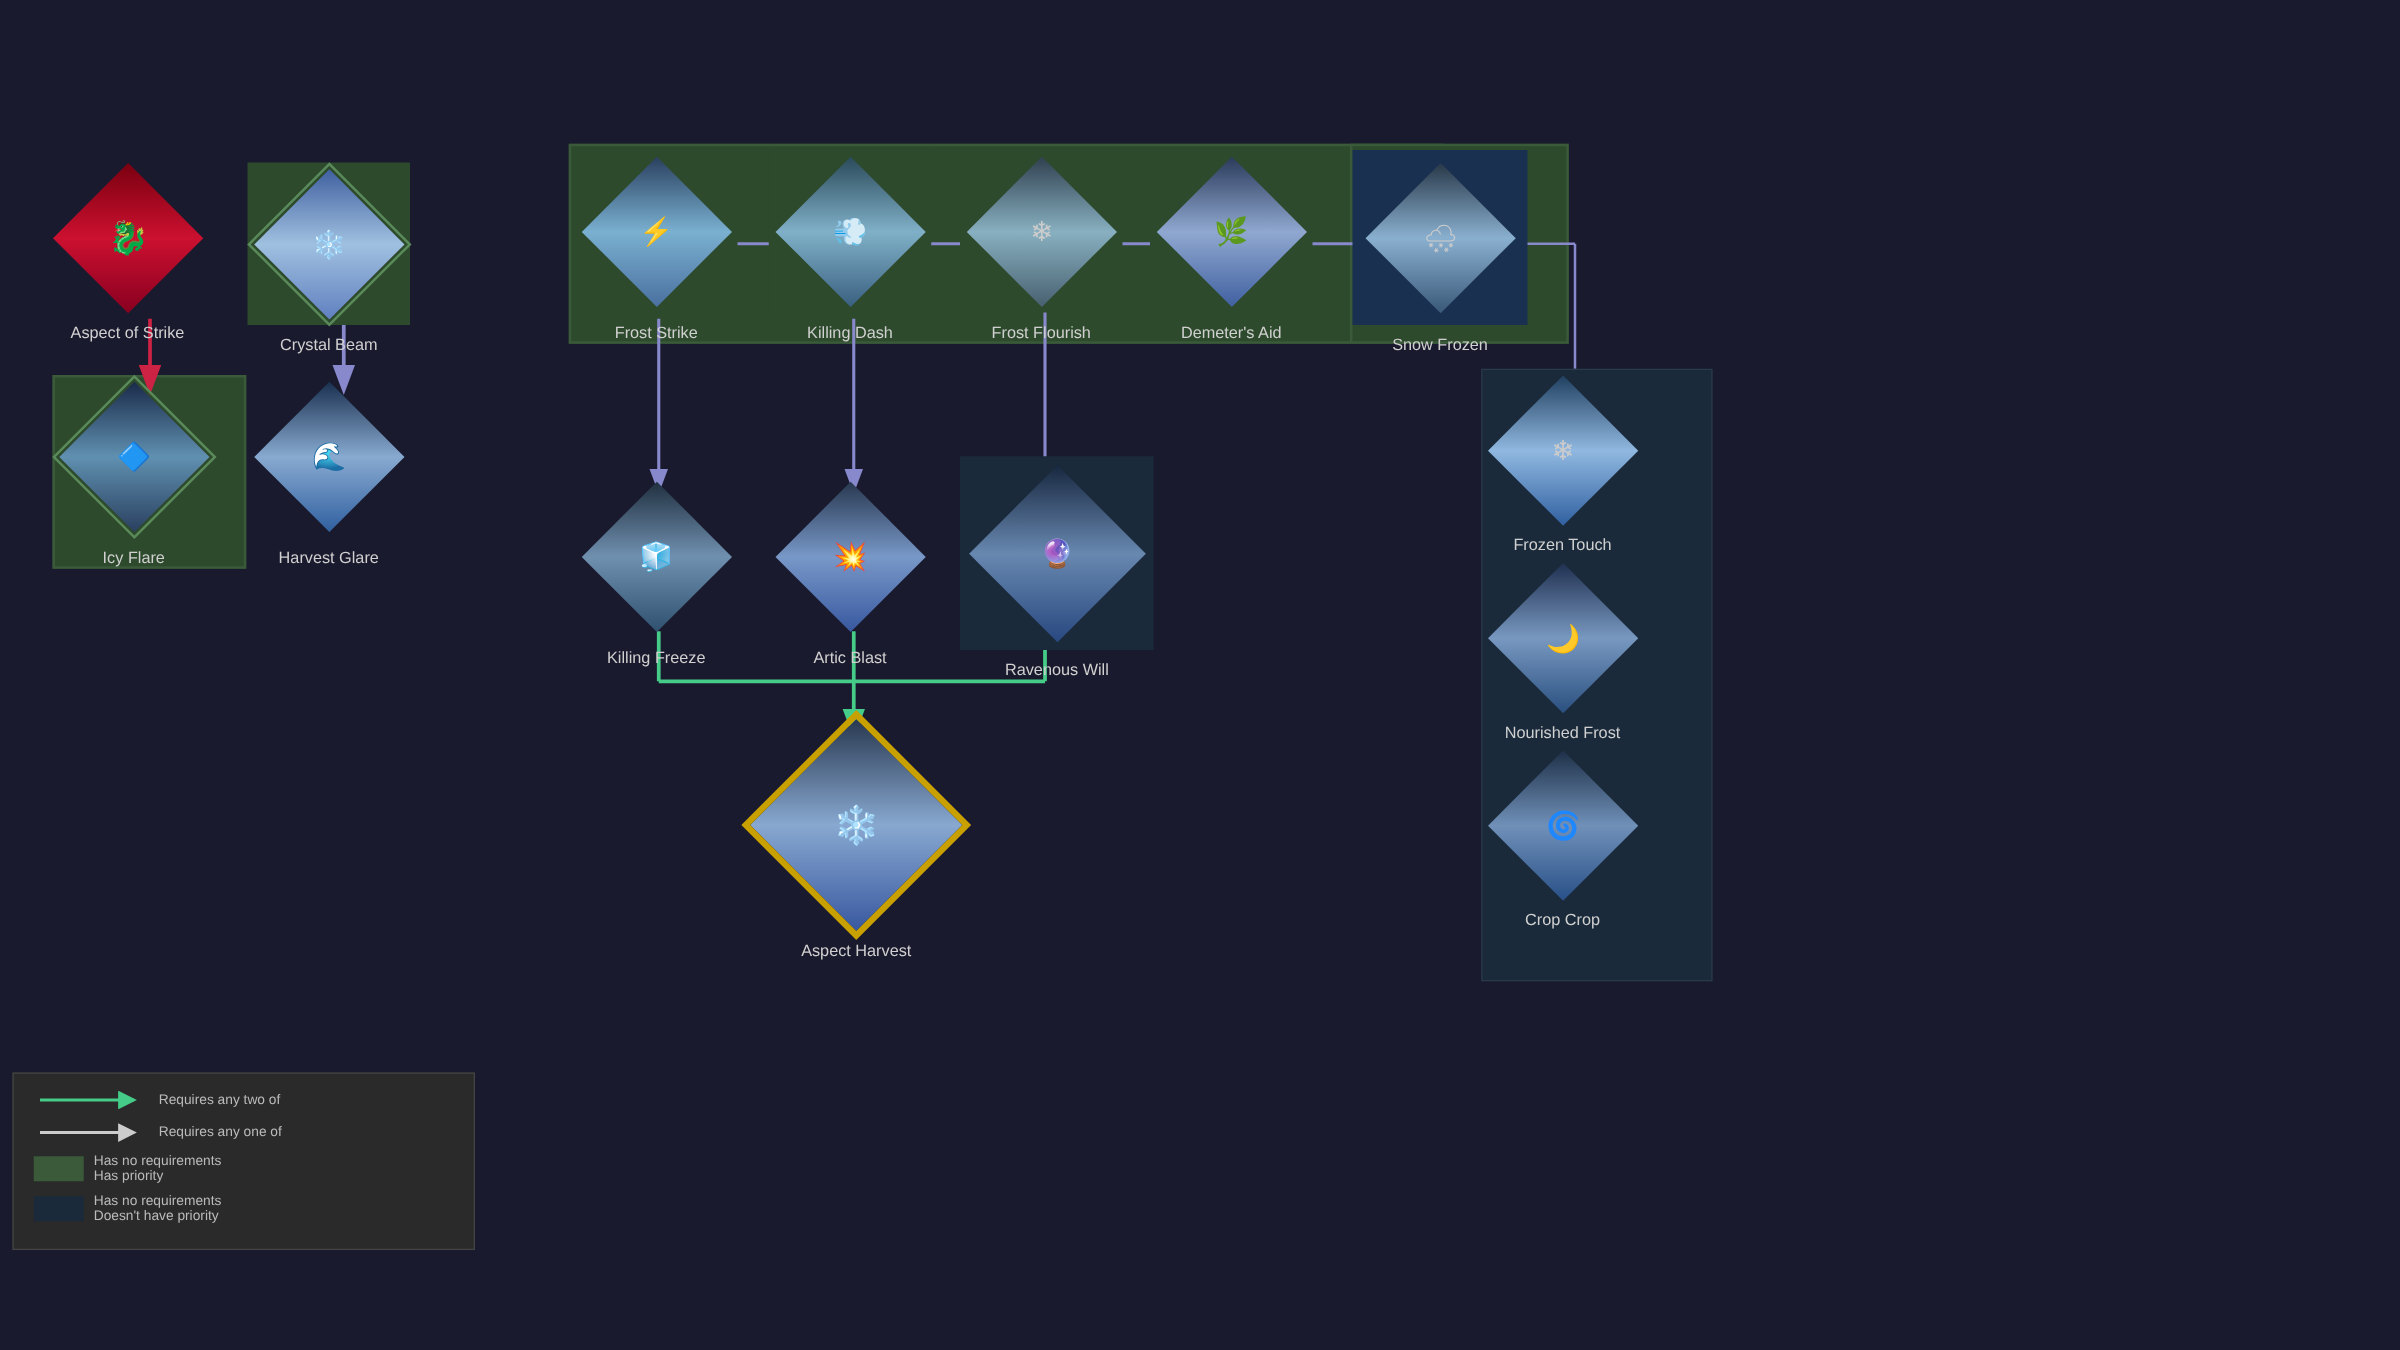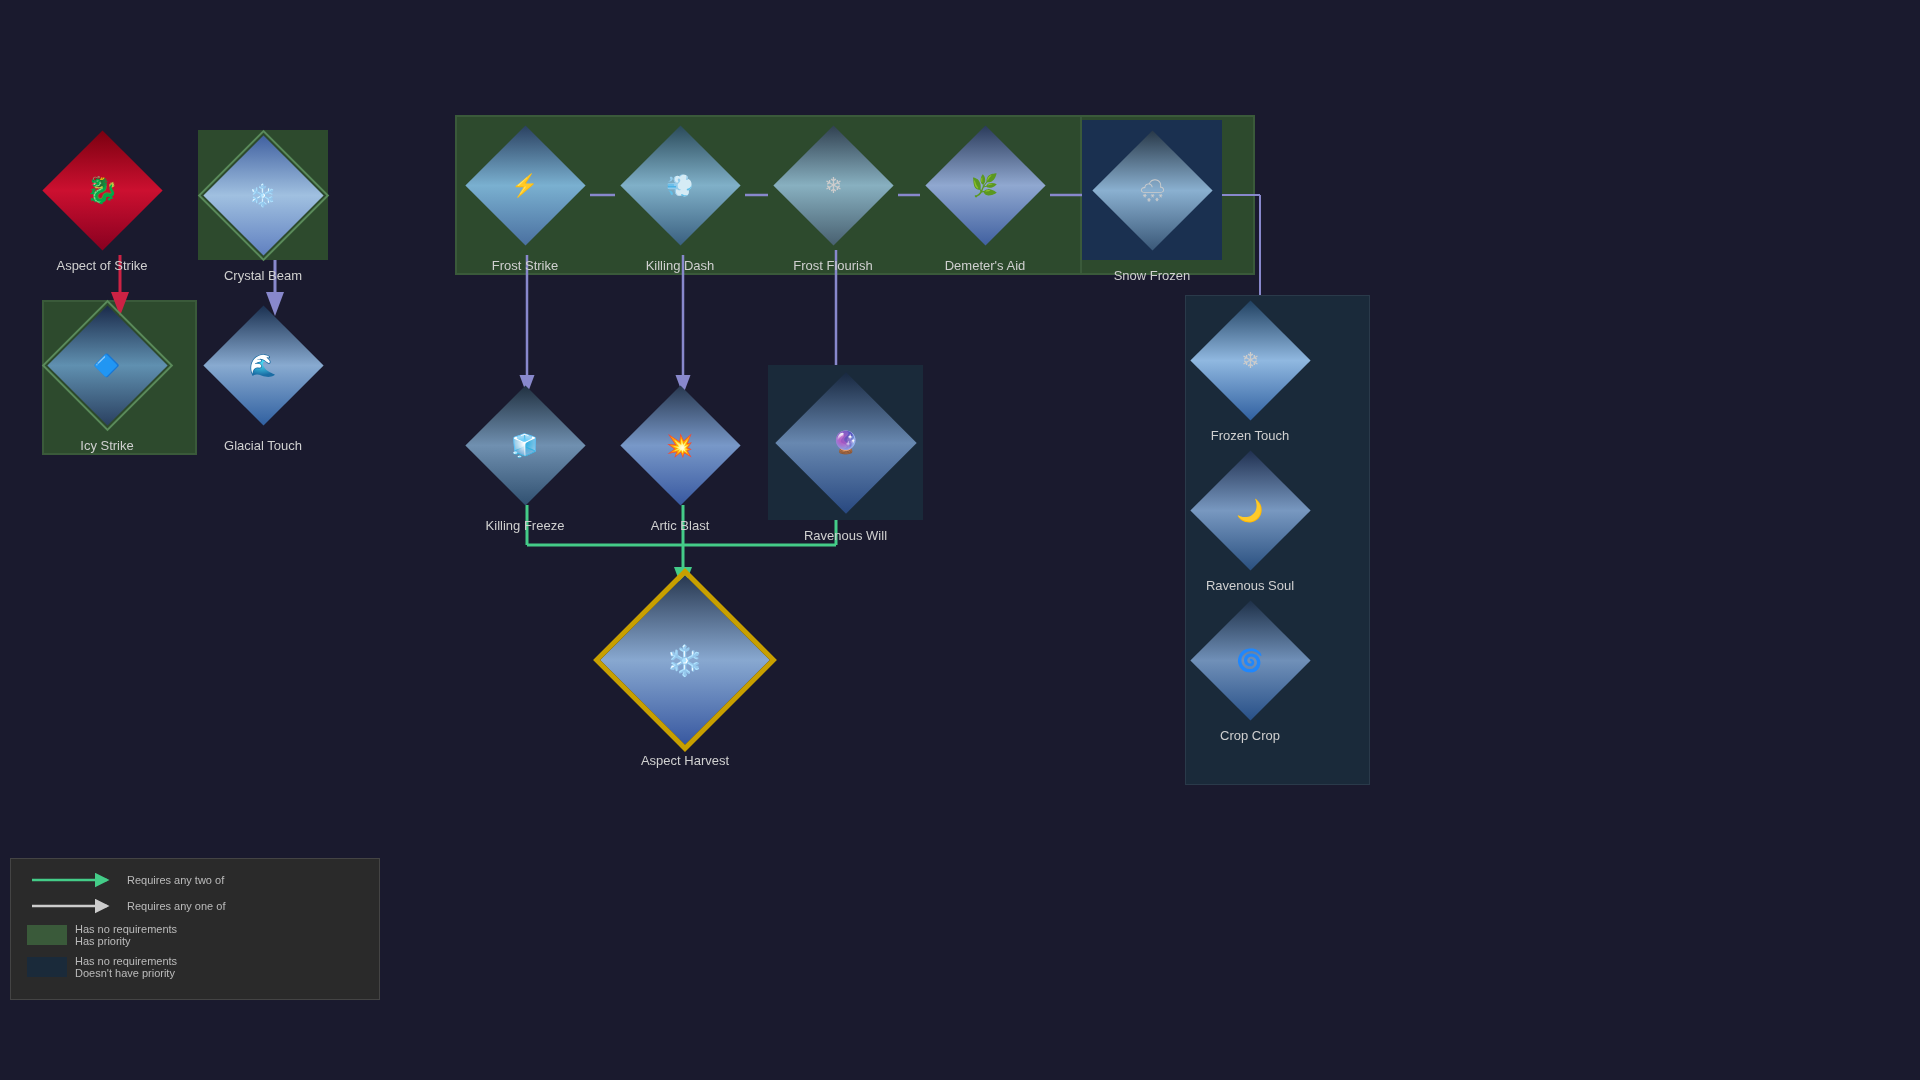--- a/index.html
+++ b/index.html
@@ -166,30 +166,30 @@
   </div>
   <div class="node-label">Crystal Beam</div>
 </div>
 
 <div class="node" style="position:absolute; left:42px; top:300px; align-items:center;">
   <div class="diamond-wrap" style="width:130px;height:130px;">
     <div class="diamond" style="background:linear-gradient(135deg,#1a2a4a,#6090b0,#2a4060); outline:2px solid #5a8a5a; outline-offset:2px;">
       <div class="diamond-inner" style="font-size:22px;">🔷</div>
     </div>
   </div>
-  <div class="node-label">Icy Strike</div>
+  <div class="node-label">Icy Flare</div>
 </div>
 
 <div class="node" style="position:absolute; left:198px; top:300px; align-items:center;">
   <div class="diamond-wrap" style="width:130px;height:130px;">
     <div class="diamond" style="background:linear-gradient(135deg,#1a3050,#88aad0,#3060a0);">
       <div class="diamond-inner" style="font-size:22px;">🌊</div>
     </div>
   </div>
-  <div class="node-label">Glacial Touch</div>
+  <div class="node-label">Harvest Glare</div>
 </div>
 
 <div class="node" style="position:absolute; left:460px; top:120px; align-items:center;">
   <div class="diamond-wrap" style="width:130px;height:130px; background:#2d4a2d;">
     <div class="diamond" style="background:linear-gradient(135deg,#2a4060,#7ab0d0,#4a70a0);">
       <div class="diamond-inner" style="font-size:22px;">⚡</div>
     </div>
   </div>
   <div class="node-label">Frost Strike</div>
 </div>
@@ -276,21 +276,21 @@
   </div>
   <div class="node-label">Frozen Touch</div>
 </div>
 
 <div class="node" style="position:absolute; left:1190px; top:450px; align-items:center;">
   <div class="diamond-wrap" style="width:120px;height:120px;">
     <div class="diamond" style="background:linear-gradient(135deg,#203050,#7898c0,#2a5080);">
       <div class="diamond-inner" style="font-size:22px;">🌙</div>
     </div>
   </div>
-  <div class="node-label">Ravenous Soul</div>
+  <div class="node-label">Nourished Frost</div>
 </div>
 
 <div class="node" style="position:absolute; left:1190px; top:600px; align-items:center;">
   <div class="diamond-wrap" style="width:120px;height:120px;">
     <div class="diamond" style="background:linear-gradient(135deg,#1e3048,#7090b8,#285088);">
       <div class="diamond-inner" style="font-size:22px;">🌀</div>
     </div>
   </div>
   <div class="node-label">Crop Crop</div>
 </div>

